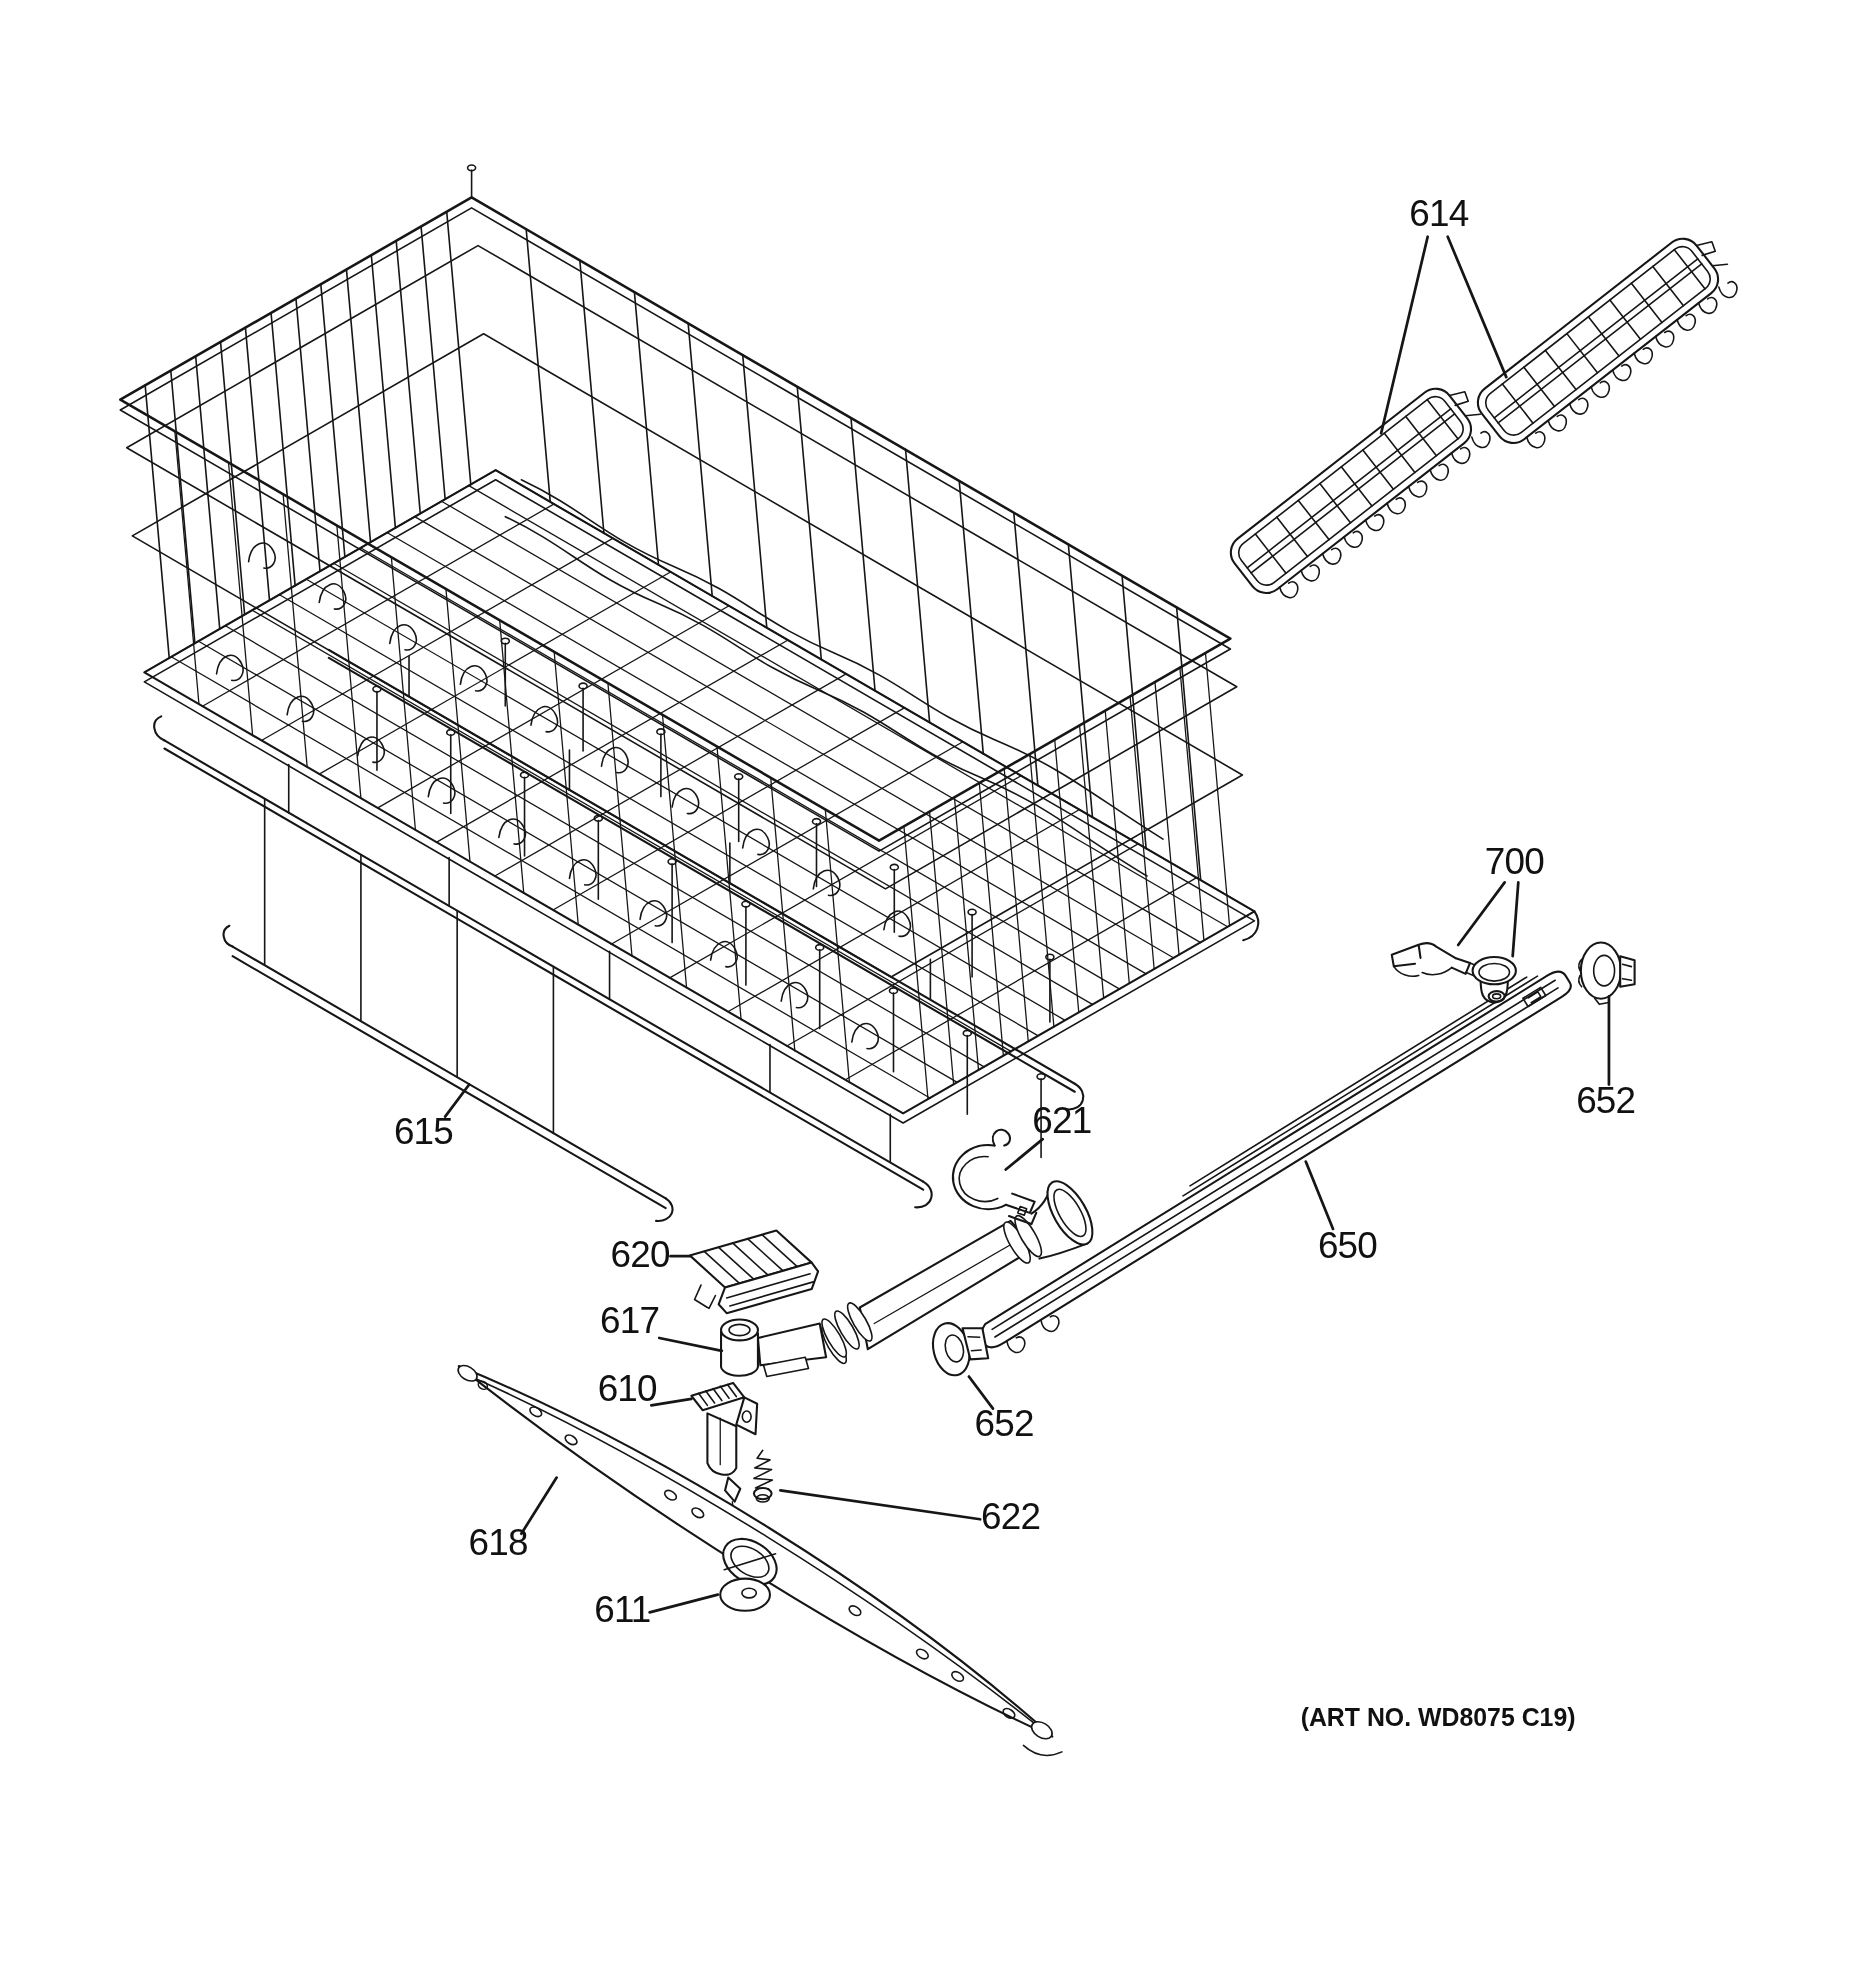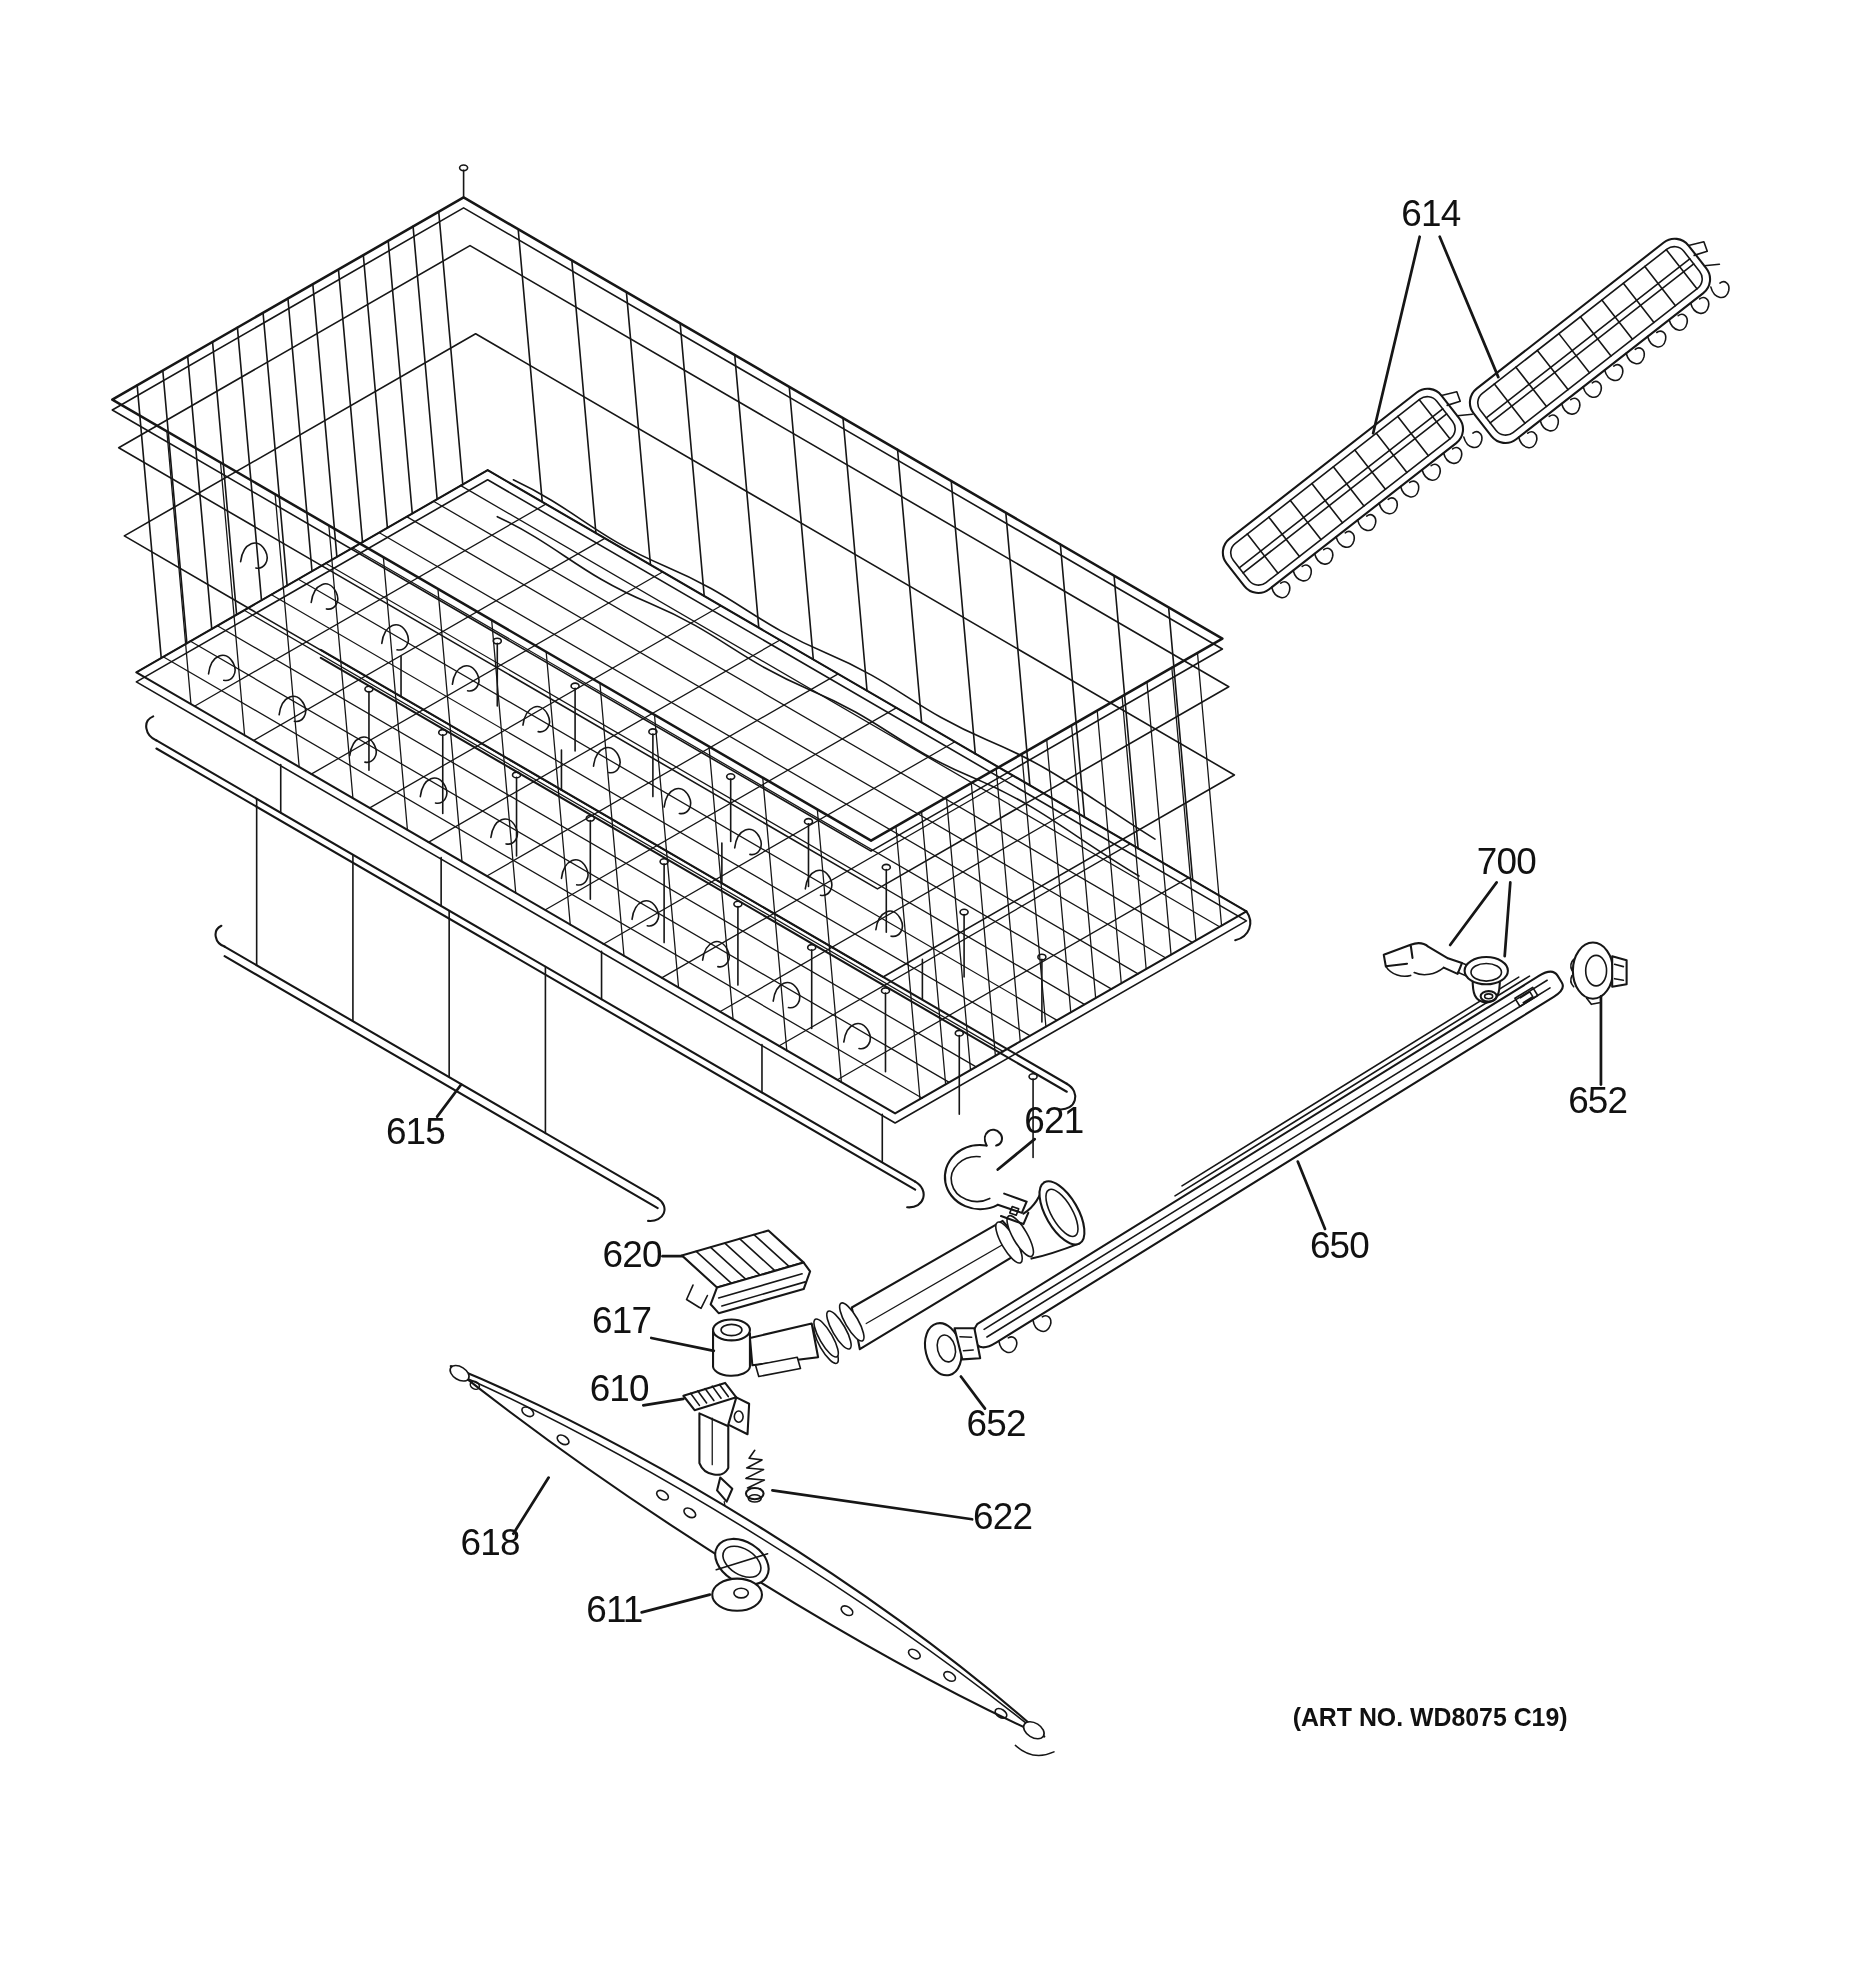--- a/index.html
+++ b/index.html
@@ -1,16 +1,16 @@
 <!DOCTYPE html>
 <html style="font-size:13px"><head>
 <meta charset="utf-8">
 <style>
   html,body{margin:0;padding:0;background:#ffffff;}
-  .stage{position:relative;width:1844px;height:1979px;background:#fff;overflow:hidden;}
+  .stage{position:relative;width:1844px;height:1979px;background:#fff;overflow:hidden;padding-left:8px;}
   svg{display:block;}
   svg .ln{stroke:#161616;fill:none;stroke-linecap:round;stroke-linejoin:round;}
   svg .w1{stroke-width:2;}
   svg .w2{stroke-width:2.6;}
   svg .w3{stroke-width:3.2;}
   svg .thin{stroke-width:1.6;}
   svg .fw{fill:#ffffff;}
   svg .leader{stroke:#161616;stroke-width:3.4;fill:none;stroke-linecap:round;}
   text.callout{font-family:"Liberation Sans",sans-serif;font-size:46px;fill:#111;stroke:none;letter-spacing:-1px;}
   text.artno{font-family:"Liberation Sans",sans-serif;font-size:31px;font-weight:bold;fill:#111;stroke:none;}

